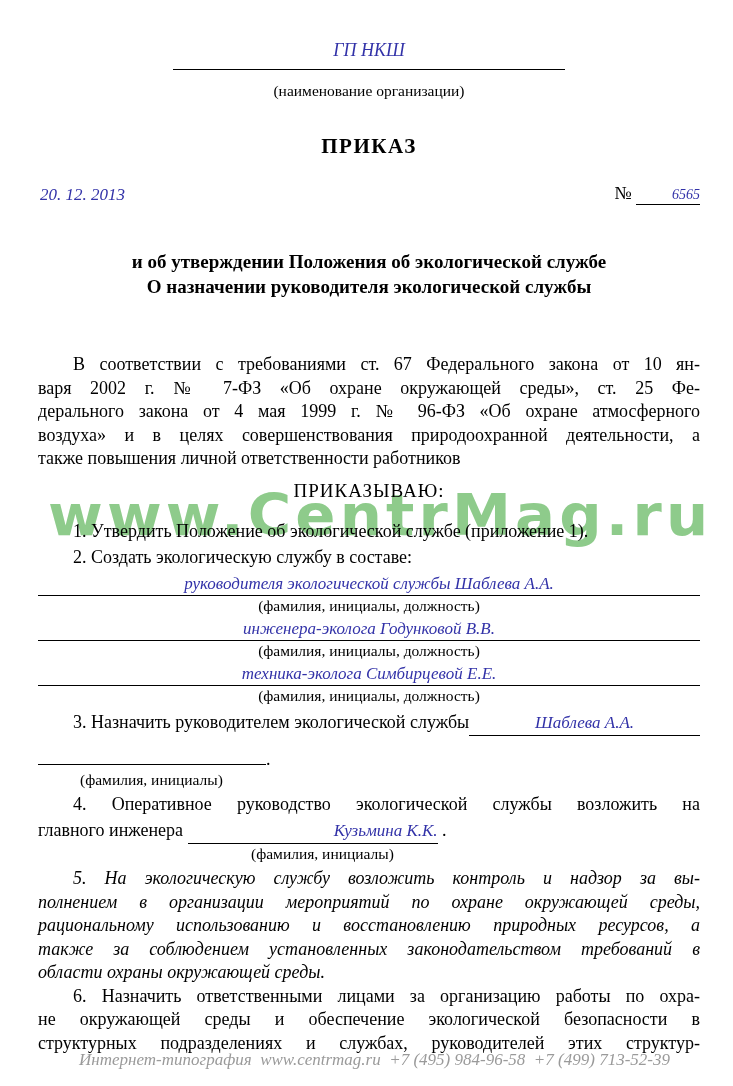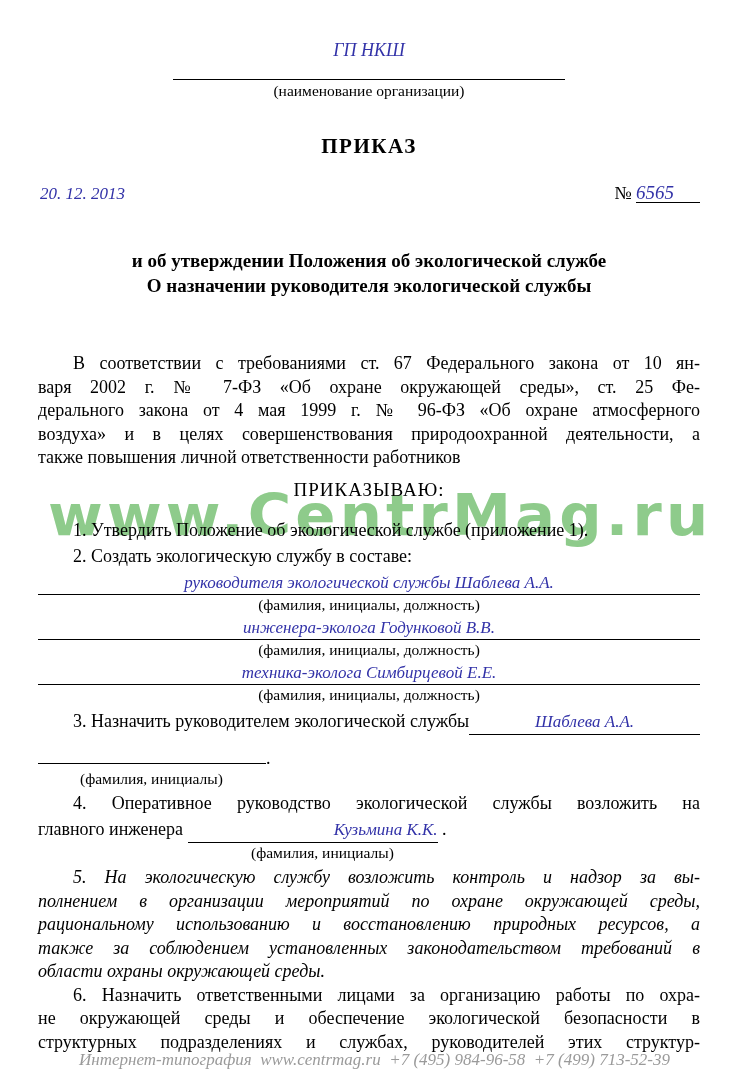--- a/index.html
+++ b/index.html
@@ -14,30 +14,30 @@
   .watermark{
     position:absolute;left:48px;top:482px;z-index:0;
     font-family:"DejaVu Sans", sans-serif;
     font-weight:bold;font-size:57px;letter-spacing:4px;
     color:var(--watermark-green,#8ecb8b);
     white-space:nowrap;
     transform:scaleX(1.04);transform-origin:left center;
   }
   .content{position:relative;z-index:1;padding:0 33px 0 38px;}
   .org-line{
-    width:392px;margin:40px auto 2px;text-align:center;
-    border-bottom:1.5px solid #000;padding-bottom:19px;
+    width:392px;margin:40px auto 12px;text-align:center;
+    border-bottom:1.5px solid #000;padding-bottom:9px;
     font-size:18px;line-height:20px;
   }
   .fill{color:var(--fill-blue,#3232a8);font-style:italic;}
   .org-caption{text-align:center;font-size:15.5px;line-height:18px;margin-top:1px;}
   .doc-type{margin-top:34px;text-align:center;font-weight:bold;font-size:21px;letter-spacing:1.5px;}
   .meta-row{display:flex;justify-content:space-between;align-items:flex-end;margin-top:24px;font-size:18px;}
   .meta-date{font-size:17px;padding-left:2px;}
-  .num-blank{display:inline-block;min-width:64px;border-bottom:1.5px solid #000;text-align:left;font-size:19px;line-height:19px;}
+  .num-blank{display:inline-block;min-width:64px;border-bottom:1.5px solid #000;text-align:right;font-size:14px;line-height:19px;}
   .subject{margin-top:44px;text-align:center;font-weight:bold;font-size:19px;line-height:25px;}
   .para{font-size:18px;line-height:23.5px;}
   .jline{text-align:justify;text-align-last:justify;}
   .jline-last{text-align:left;}
   .first-indent{text-indent:35px;}
   .preamble{margin-top:54px;}
   .order-word{margin-top:9px;text-align:center;font-size:19px;letter-spacing:1px;}
   .list12{margin-top:16px;font-size:18px;line-height:26px;}
   .list12 div{text-indent:35px;}
   .staff-row-line{

